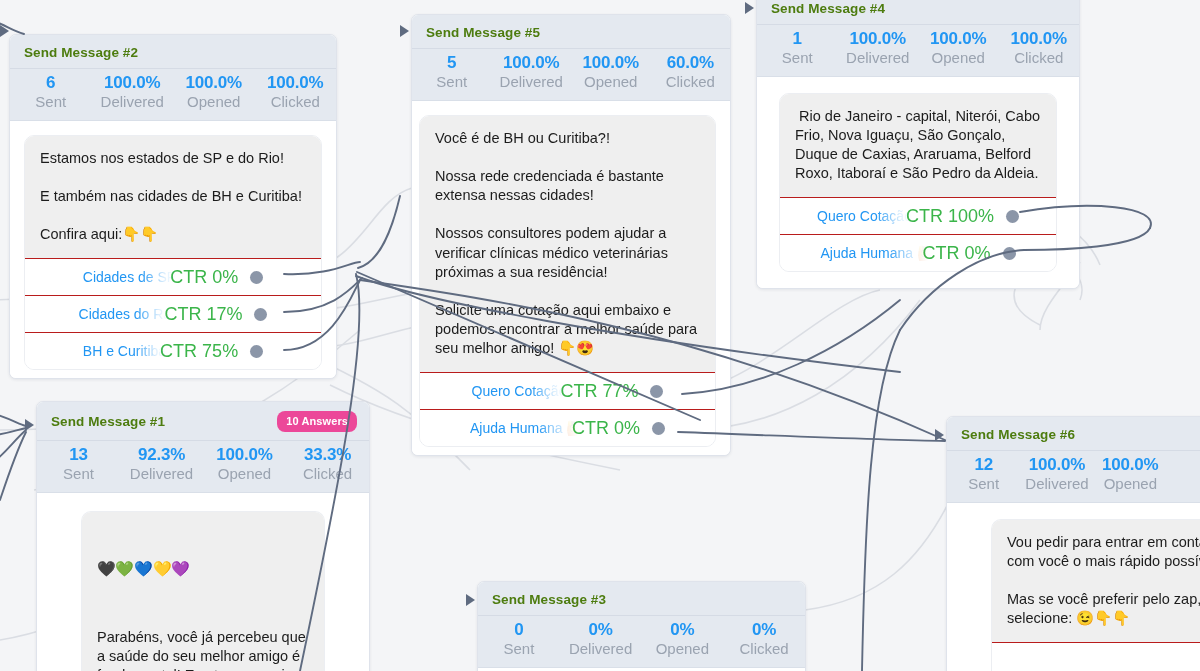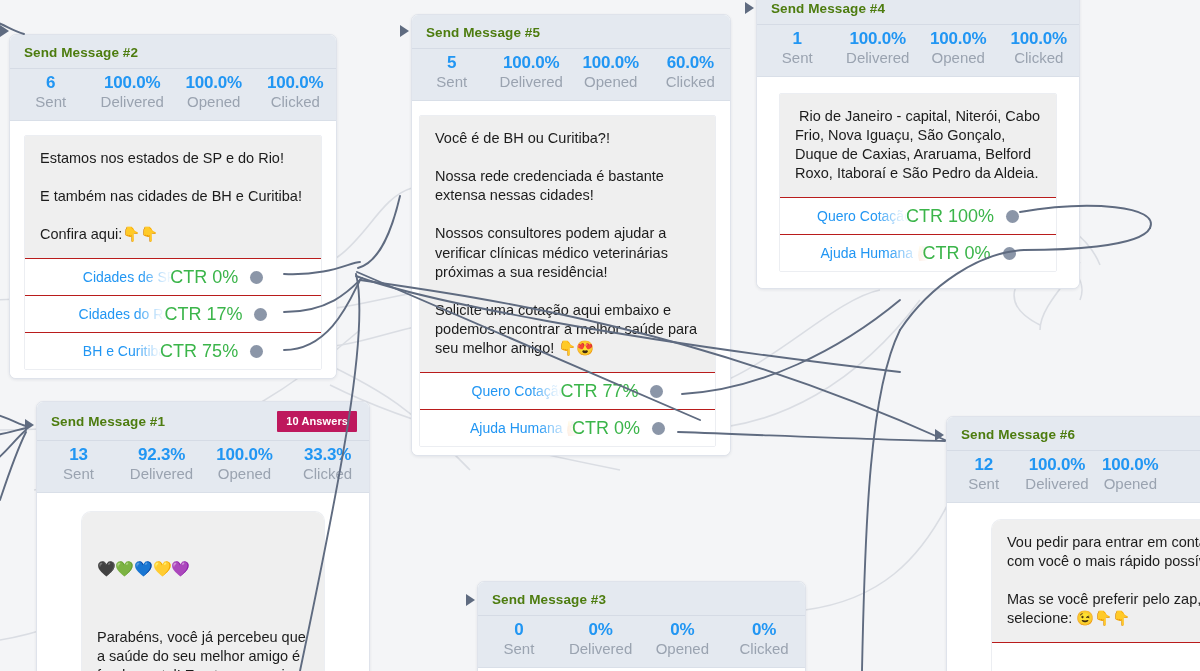--- a/index.html
+++ b/index.html
@@ -43,25 +43,25 @@
     min-height: 16px;
   }
   .node-title {
     font-size: 13.5px;
     font-weight: bold;
     color: #4d7c0f;
     letter-spacing: 0.1px;
     white-space: nowrap;
   }
   .badge {
-    background: #be185d;
+    background: #ec4899;
     color: #ffffff;
     font-size: 11px;
     font-weight: bold;
-    border-radius: 1px;
+    border-radius: 8px;
     padding: 4px 9px 5px 9px;
     white-space: nowrap;
     letter-spacing: 0.1px;
   }
   .stats {
     background: #e4e9f0;
     display: flex;
     padding: 4px 0 9px 0;
     border-bottom: 1px solid #d9dfe8;
   }
@@ -81,21 +81,21 @@
     display: block;
     color: #9aa3b0;
     font-size: 15px;
     margin-top: 2px;
   }
   .node-body {
     background: #ffffff;
     padding: 14px 14px 14px 14px;
   }
   .bubble-wrap {
-    border-radius: 2px;
+    border-radius: 10px;
     overflow: hidden;
     border: 1px solid #eceef2;
     background: #fff;
   }
   .bubble {
     background: #efefef;
     padding: 13px 15px 14px 15px;
     font-size: 14.5px;
     line-height: 1.32;
     color: #1c1c1c;

